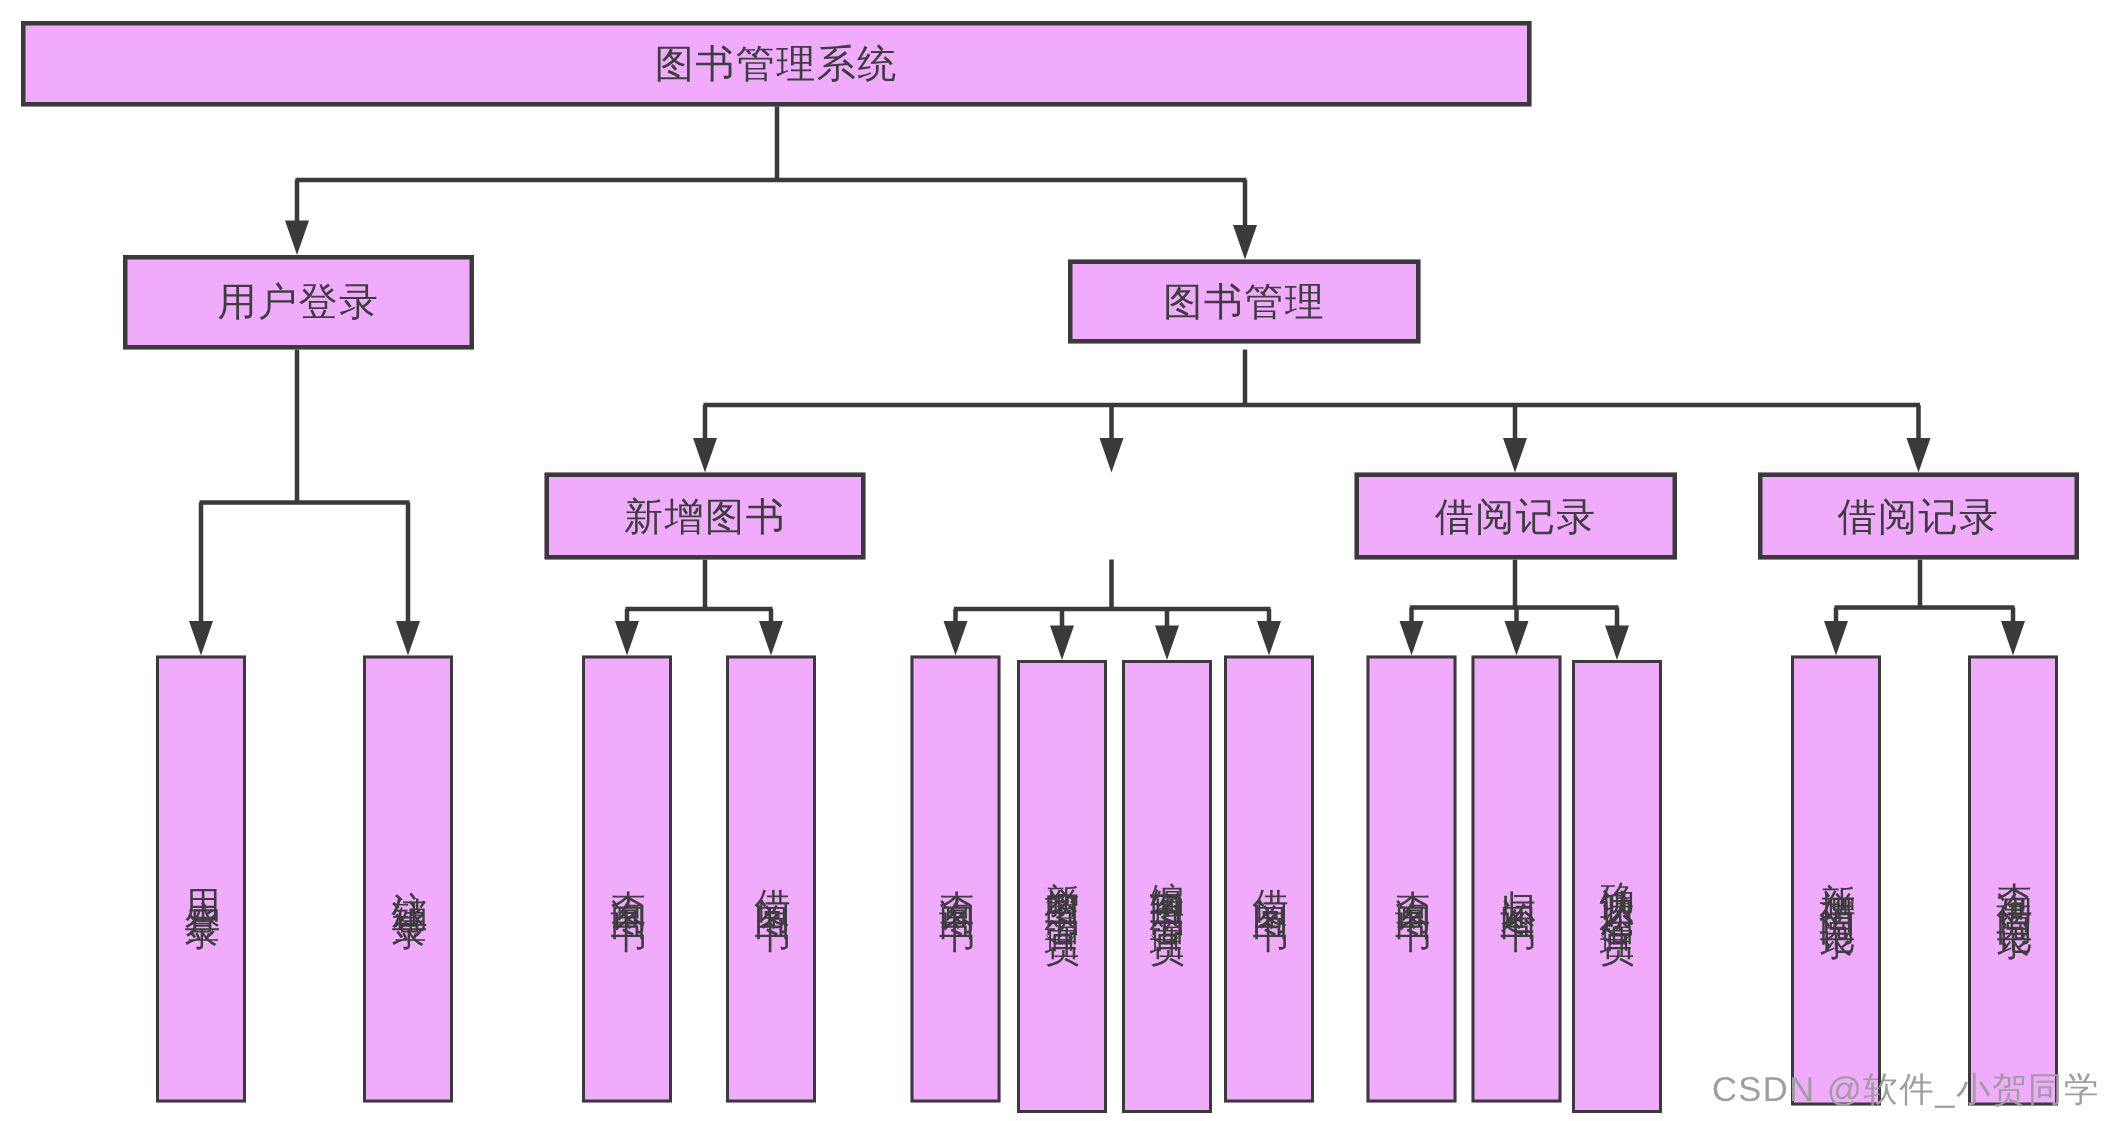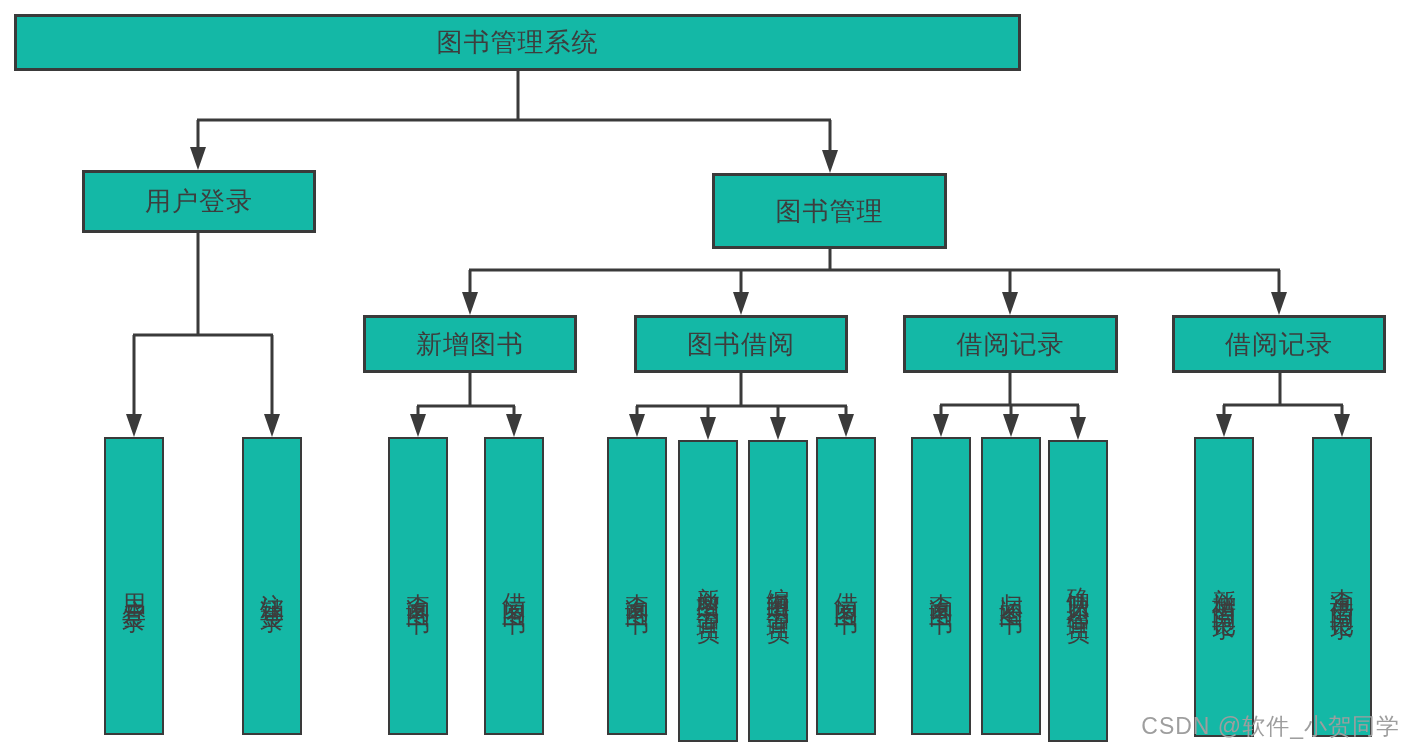--- a/index.html
+++ b/index.html
@@ -7,21 +7,21 @@
     position:relative;
     width:1405px;height:747px;
     background:#ffffff;
     font-family:"Liberation Sans", sans-serif;
     overflow:hidden;
   }
   .wires{position:absolute;left:0;top:0;z-index:0;}
   .box{
     position:absolute;
     box-sizing:border-box;
-    background:#14b8a6;
+    background:#f0abfc;
     border:3px solid #3a3a3a;
     color:#3d3d3d;
     display:flex;align-items:center;justify-content:center;
     z-index:1;
     white-space:nowrap;
   }
   .h-box{font-size:26px;letter-spacing:1px;}
   .root-box{border-width:3px;}
   .v-box{
     border-width:2.5px;
@@ -74,24 +74,23 @@
       <polygon points="1003,414 1019,414 1011,437"></polygon>
       <polygon points="1070,417 1086,417 1078,440"></polygon>
       <polygon points="1216,414 1232,414 1224,437"></polygon>
       <polygon points="1334,414 1350,414 1342,437"></polygon>
     </g>
   </svg>
 
   <div class="box h-box root-box" style="left:14px;top:14px;width:1007px;height:57px">图书管理系统</div>
 
   <div class="box h-box" style="left:82px;top:170px;width:234px;height:63px">用户登录</div>
-  <div class="box h-box" style="left:712px;top:173px;width:235px;height:76px">图书管理</div>
+  <div class="box h-box" style="left:712px;top:173px;width:235px;height:56px">图书管理</div>
 
   <div class="box h-box" style="left:363px;top:315px;width:214px;height:58px">新增图书</div>
-  <div class="box h-box" style="left:634px;top:315px;width:214px;height:58px">图书借阅</div>
   <div class="box h-box" style="left:903px;top:315px;width:215px;height:58px">借阅记录</div>
   <div class="box h-box" style="left:1172px;top:315px;width:214px;height:58px">借阅记录</div>
 
   <div class="box v-box" style="left:104px;top:437px;width:60px;height:298px">用户登录</div>
   <div class="box v-box" style="left:242px;top:437px;width:60px;height:298px">注销登录</div>
 
   <div class="box v-box" style="left:388px;top:437px;width:60px;height:298px">查询图书</div>
   <div class="box v-box" style="left:484px;top:437px;width:60px;height:298px">借阅图书</div>
 
   <div class="box v-box" style="left:607px;top:437px;width:60px;height:298px">查询图书</div>

